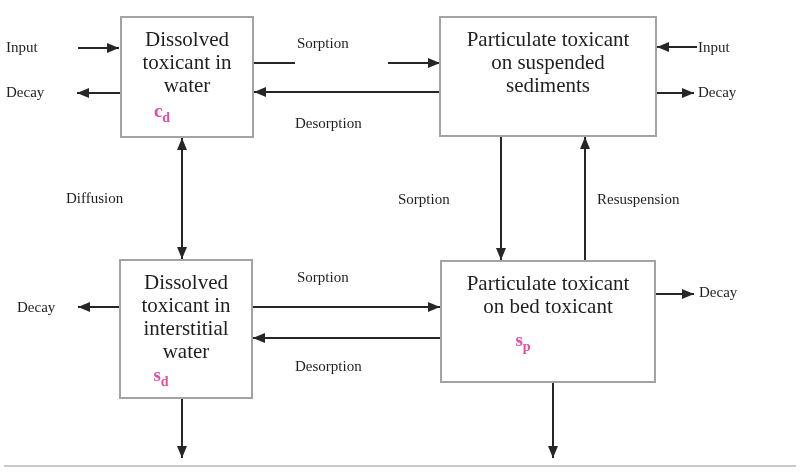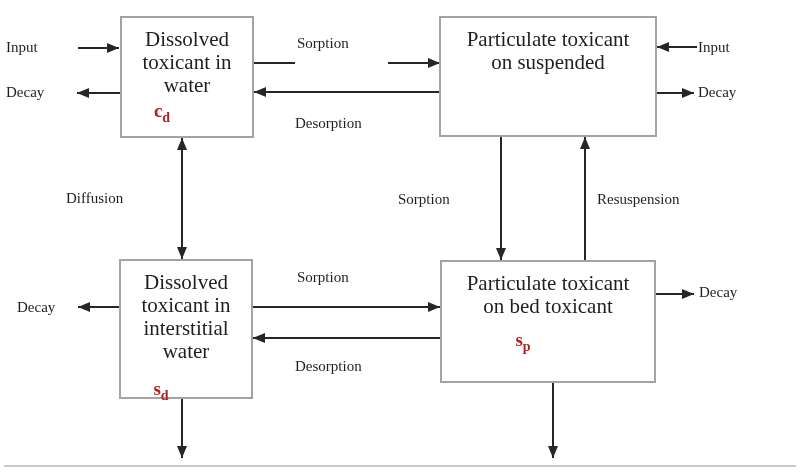--- a/index.html
+++ b/index.html
@@ -23,39 +23,39 @@
     border: 2px solid #a3a3a3;
     background: #ffffff;
     text-align: center;
     padding-top: 10px;
     font-size: 21px;
     line-height: 23px;
   }
   .bline { white-space: nowrap; }
   .sym {
     font-weight: bold;
-    color: #b91c1c;
+    color: #ec4899;
     font-size: 19px;
     line-height: 20px;
     position: relative;
     left: -25px;
   }
   .sym sub {
     font-size: 14px;
     line-height: 0;
   }
   .lbl {
     position: absolute;
     font-size: 15px;
     line-height: 23px;
     white-space: nowrap;
   }
   .sym-box2 { margin-top: 6px; }
   .sym-box1 { margin-top: 4px; }
-  .sym-box3 { margin-top: 16px; }
+  .sym-box3 { margin-top: 2px; }
   .sym-box4 { margin-top: 12px; }
 </style>
 </head>
 <body>
 
 <div id="stage">
 
   <svg id="arrow-layer" viewBox="0 0 800 473" xmlns="http://www.w3.org/2000/svg">
     <defs>
       <marker id="ah-end" markerUnits="userSpaceOnUse" markerWidth="12" markerHeight="10" refX="12" refY="5" orient="auto">
@@ -89,20 +89,21 @@
   <div class="box" style="left:120px; top:16px; width:134px; height:122px;">
     <div class="bline">Dissolved</div>
     <div class="bline">toxicant in</div>
     <div class="bline">water</div>
     <div class="sym sym-box1"><span>c</span><sub>d</sub></div>
   </div>
 
   <div class="box" style="left:439px; top:16px; width:218px; height:121px;">
     <div class="bline">Particulate toxicant</div>
     <div class="bline">on suspended</div>
+    <div class="bline">sediments</div>
   </div>
 
   <div class="box" style="left:119px; top:259px; width:134px; height:140px;">
     <div class="bline">Dissolved</div>
     <div class="bline">toxicant in</div>
     <div class="bline">interstitial</div>
     <div class="bline">water</div>
     <div class="sym sym-box3"><span>s</span><sub>d</sub></div>
   </div>
 

